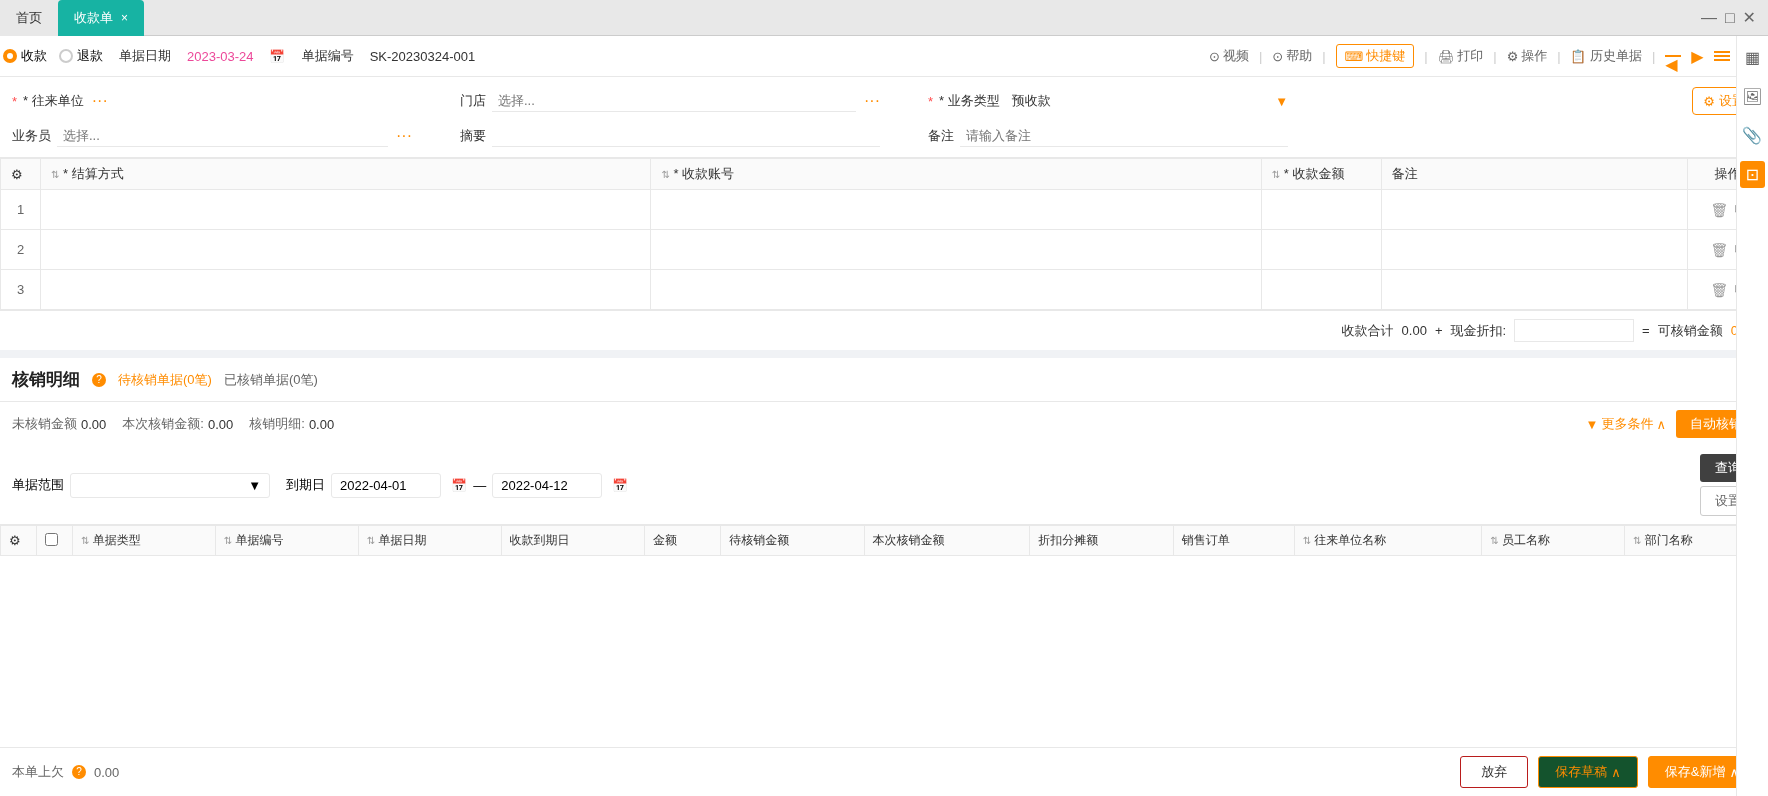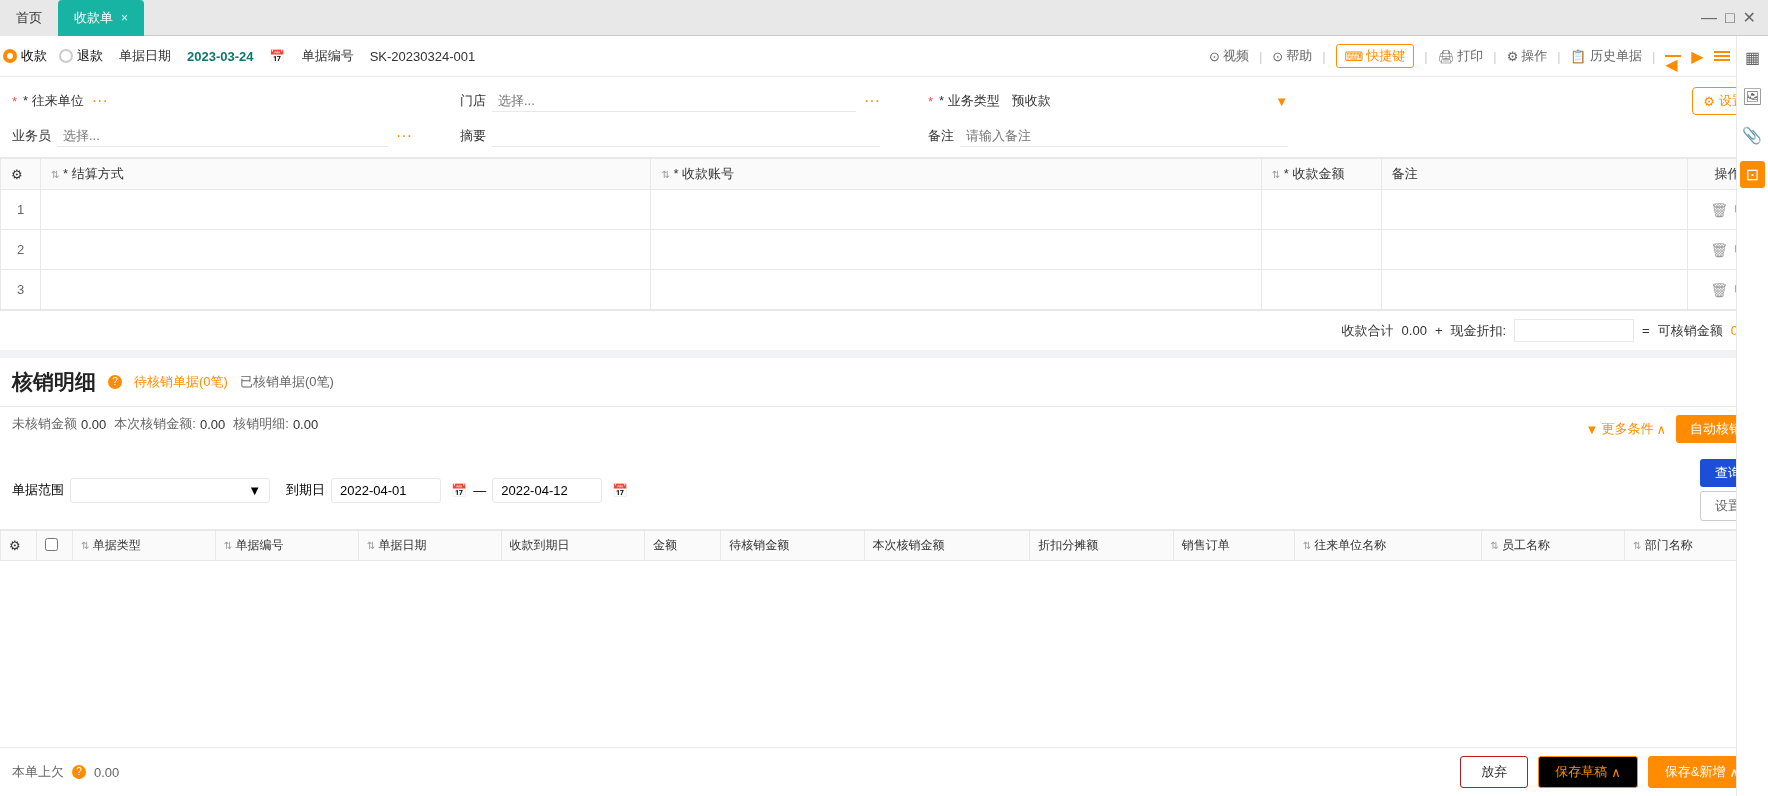--- a/index.html
+++ b/index.html
@@ -82,59 +82,59 @@
       display: flex; align-items: center; justify-content: flex-end;
       padding: 8px 12px; background: #fff; border-top: 1px solid #e8e8e8;
       gap: 8px; color: #333;
     }
     .summary-value { color: #ff8c00; font-weight: 500; }
     .summary-input { border: 1px solid #e8e8e8; width: 120px; padding: 3px 6px; outline: none; }
 
     
     .bottom-section { background: #fff; border-top: 8px solid #f0f2f5; flex: 1; display: flex; flex-direction: column; }
     .section-header { padding: 10px 12px; display: flex; align-items: center; gap: 12px; border-bottom: 1px solid #e8e8e8; }
-    .section-title { font-size: 21px; font-weight: 600; color: #222; }
+    .section-title { font-size: 17px; font-weight: 600; color: #222; }
     .tab-link { color: #ff8c00; cursor: pointer; font-size: 13px; }
     .tab-link-inactive { color: #666; cursor: pointer; font-size: 13px; }
 
-    .stats-row { display: flex; align-items: flex-start; padding: 8px 12px; gap: 8px; }
+    .stats-row { display: flex; align-items: center; padding: 8px 12px; gap: 16px; }
     .stat-item { display: flex; align-items: center; gap: 4px; color: #333; }
     .stat-label { color: #666; }
     .stat-value { color: #333; }
     .filter-row-right { margin-left: auto; display: flex; align-items: center; gap: 8px; }
     .filter-btn { color: #ff8c00; cursor: pointer; display: flex; align-items: center; gap: 3px; }
     .auto-btn { background: #ff8c00; color: #fff; border: none; padding: 5px 14px; border-radius: 3px; cursor: pointer; }
 
     .filter-area { padding: 8px 12px; display: flex; align-items: center; gap: 16px; background: #fff; border-bottom: 1px solid #e8e8e8; }
     .filter-field { display: flex; align-items: center; gap: 6px; }
     .filter-select { border: 1px solid #e8e8e8; padding: 4px 8px; width: 200px; display: flex; align-items: center; justify-content: space-between; cursor: pointer; border-radius: 3px; }
     .date-input { border: 1px solid #e8e8e8; padding: 4px 8px; width: 110px; border-radius: 3px; outline: none; }
     .cal-icon { cursor: pointer; color: #ff8c00; margin-left: 4px; }
-    .query-btn { background: #1d4ed8; color: #fff; border: none; padding: 5px 14px; border-radius: 3px; cursor: pointer; }
+    .query-btn { background: #404040; color: #fff; border: none; padding: 5px 14px; border-radius: 3px; cursor: pointer; }
     .set-btn { background: #fff; color: #666; border: 1px solid #ccc; padding: 5px 14px; border-radius: 3px; cursor: pointer; margin-left: auto; }
     .filter-actions { display: flex; flex-direction: column; gap: 4px; margin-left: auto; }
 
     
     .bottom-table-container { flex: 1; overflow: auto; }
     .bottom-table { width: 100%; border-collapse: collapse; }
     .bottom-table th {
       background: #fafafa; border: 1px solid #e8e8e8; padding: 6px 8px;
       color: #333; font-weight: 500; text-align: left; white-space: nowrap; font-size: 12px;
     }
     .sort-icon { color: #999; font-size: 10px; }
 
     
     .page-footer {
       display: flex; align-items: center; padding: 8px 12px;
       background: #fff; border-top: 1px solid #e8e8e8; gap: 16px;
     }
     .footer-info { display: flex; align-items: center; gap: 8px; color: #666; }
     .footer-right { margin-left: auto; display: flex; gap: 10px; }
     .btn-abandon { background: #fff; border: 1px solid #b91c1c; color: #333; padding: 6px 20px; border-radius: 3px; cursor: pointer; }
-    .btn-draft { background: #000000; border: 1px solid #ff8c00; color: #ff8c00; padding: 6px 16px; border-radius: 3px; cursor: pointer; display: flex; align-items: center; gap: 4px; }
+    .btn-draft { background: #14532d; border: 1px solid #ff8c00; color: #ff8c00; padding: 6px 16px; border-radius: 3px; cursor: pointer; display: flex; align-items: center; gap: 4px; }
     .btn-save { background: #ff8c00; border: 1px solid #ff8c00; color: #fff; padding: 6px 16px; border-radius: 3px; cursor: pointer; display: flex; align-items: center; gap: 4px; }
 
     
     .right-sidebar {
       position: fixed; right: 0; top: 36px; width: 32px;
       background: #fff; border-left: 1px solid #e8e8e8;
       display: flex; flex-direction: column; align-items: center; padding: 8px 0; gap: 12px;
       height: calc(796px - 36px);
     }
     .sidebar-icon { cursor: pointer; color: #666; font-size: 16px; padding: 4px; }
@@ -169,21 +169,21 @@
             <div class="radio-dot-inner"></div>
           </div>
         <span>收款</span>
       </div>
       <div class="radio-item">
         <div class="radio-dot-empty"></div>
         <span>退款</span>
       </div>
     </div>
     <span class="field-label">单据日期</span>
-    <span class="field-value" style="color:#0f766e;cursor:pointer;font-weight:bold;">2023-03-24</span>
+    <span class="field-value" style="color:#ec4899;cursor:pointer;">2023-03-24</span>
     <span style="color:#ff8c00;cursor:pointer;">📅</span>
     <span class="field-label">单据编号</span>
     <span class="field-value">SK-20230324-001</span>
 
     <div class="toolbar-right">
       <div class="toolbar-btn">
         <span>⊙</span>
         <span>视频</span>
       </div>
       <span class="divider-v">|</span>

